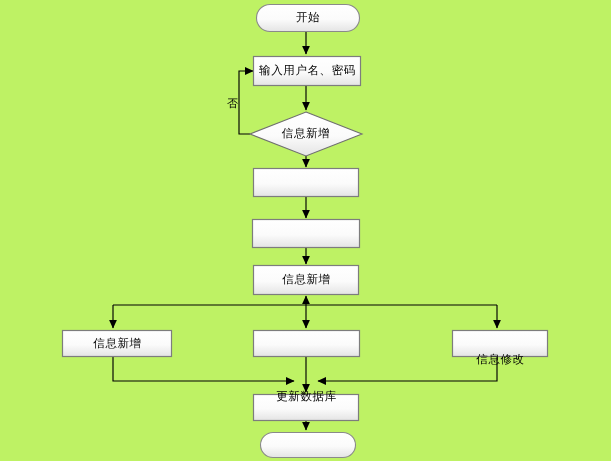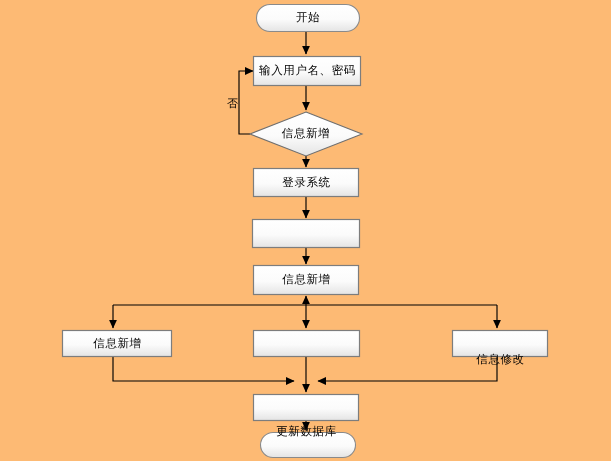--- a/index.html
+++ b/index.html
@@ -10,21 +10,21 @@
   body {
     width: 611px;
     height: 461px;
     font-family: "DejaVu Sans", "Liberation Sans", sans-serif;
     overflow: hidden;
   }
   #flowchart-canvas {
     position: relative;
     width: 611px;
     height: 461px;
-    background: #fdba74;
+    background: #bef264;
   }
   #flow-svg {
     position: absolute;
     top: 0;
     left: 0;
     width: 611px;
     height: 461px;
   }
   .node-label {
     position: absolute;
@@ -116,29 +116,28 @@
 
     <rect x="260.5" y="432.5" width="95" height="25" rx="12.5" ry="12.5" fill="url(#nodeGrad)" stroke="#8a8a8a" stroke-width="1.1"></rect>
   </svg>
 
   <div class="node-label" style="left:256px; top:4px; width:104px; height:28px;">开始</div>
 
   <div class="node-label" style="left:254px; top:56px; width:107px; height:30px;">输入用户名、密码</div>
 
   <div class="node-label" style="left:250px; top:112px; width:112px; height:44px;">信息新增</div>
 
-  <div class="node-label" style="left:254px; top:168px; width:105px; height:29px;">登录系统</div>
 
 
   <div class="node-label" style="left:254px; top:265px; width:105px; height:30px;">信息新增</div>
 
   <div class="node-label" style="left:63px; top:330px; width:109px; height:27px;">信息新增</div>
 
 
   <div class="node-label" style="left:453px; top:346px; width:95px; height:27px;">信息修改</div>
 
-  <div class="node-label" style="left:254px; top:410px; width:105px; height:43px;">更新数据库</div>
+  <div class="node-label" style="left:254px; top:375px; width:105px; height:43px;">更新数据库</div>
 
   <div class="node-label" style="left:261px; top:432px; width:95px; height:36px;margin-top:19px;">结束</div>
 
   <div class="edge-label" style="left:227px; top:98px;">否</div>
 
 </div>
 
 </body></html>

